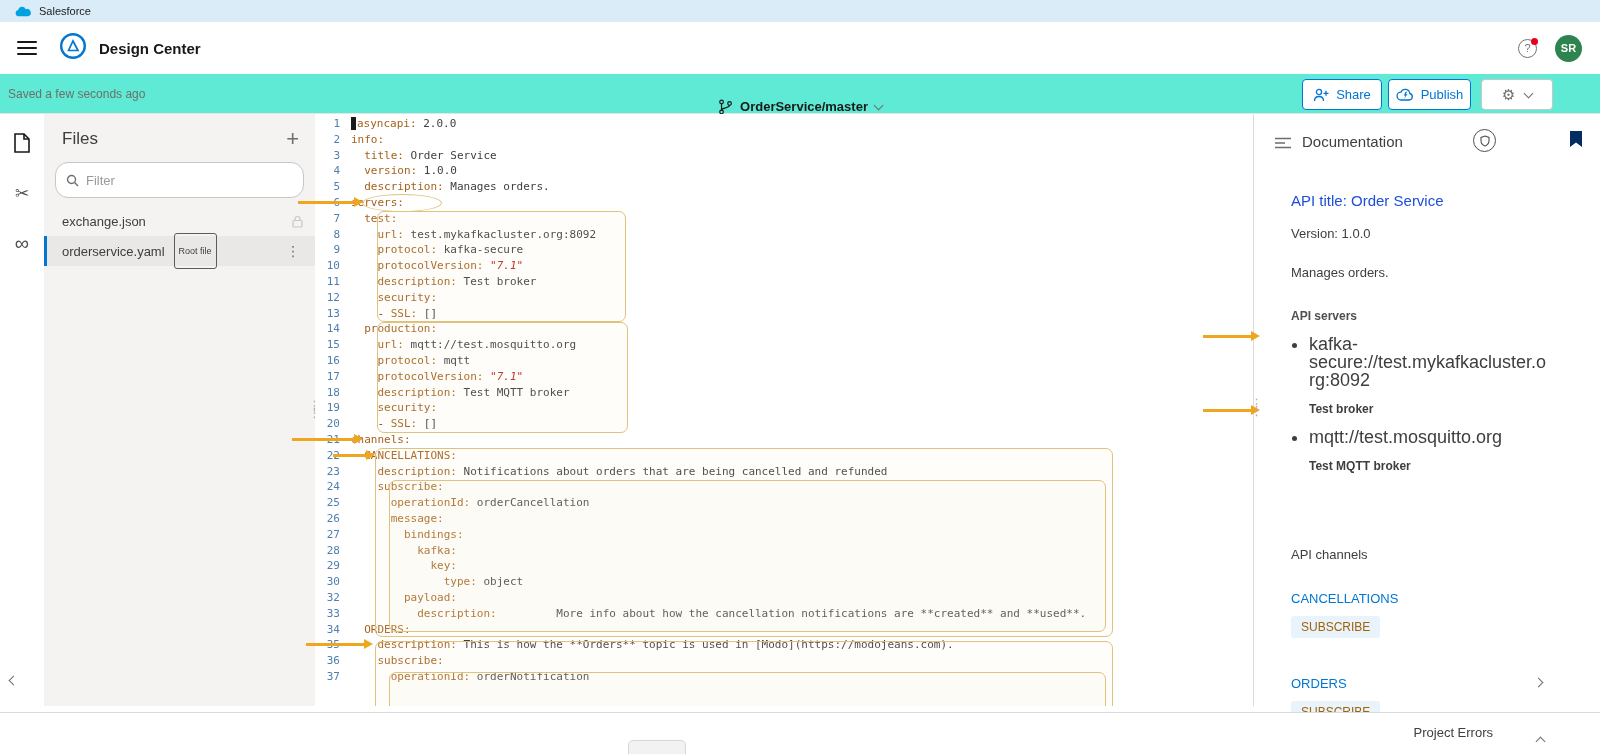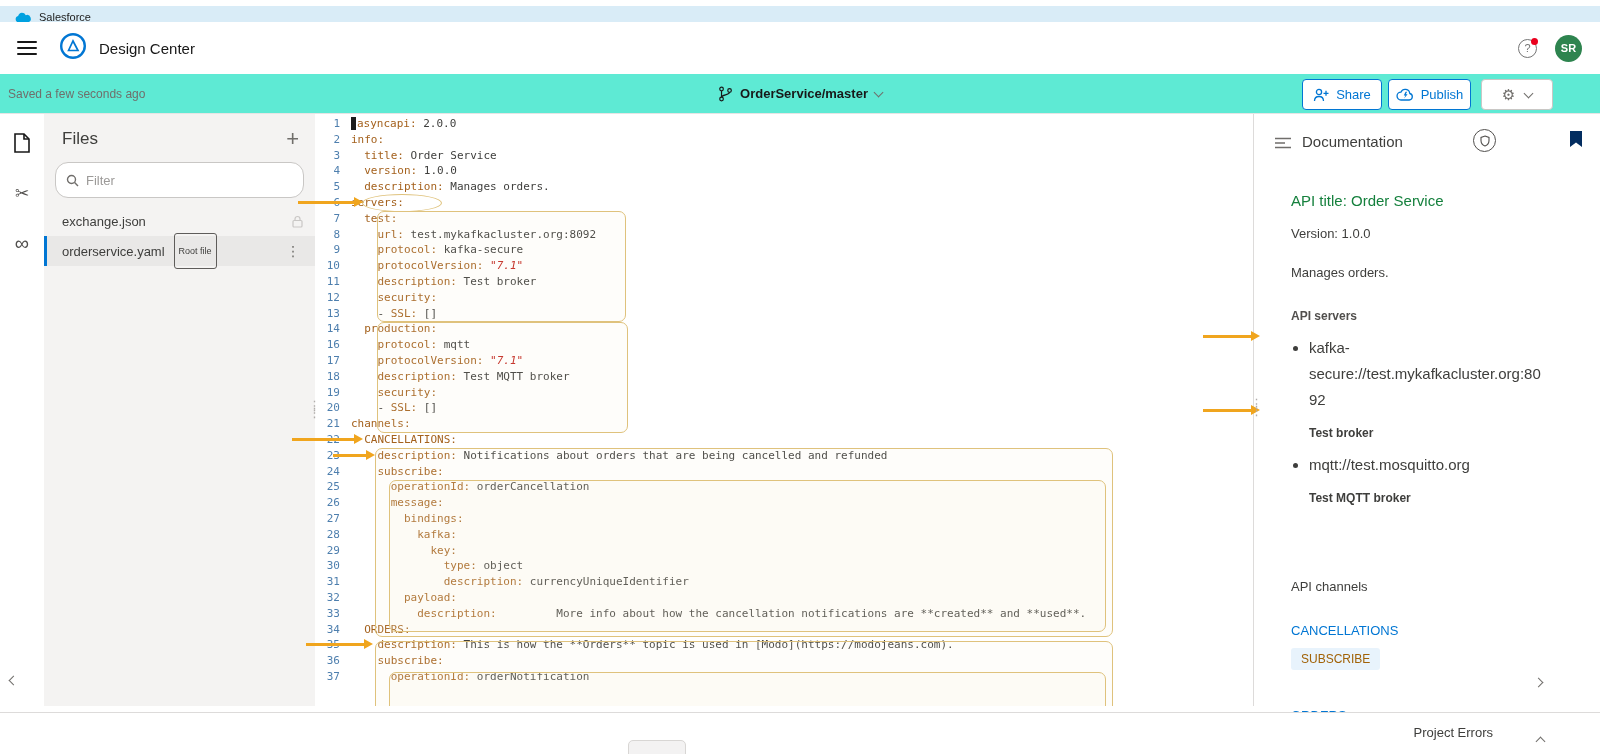--- a/index.html
+++ b/index.html
@@ -1,41 +1,41 @@
 <!DOCTYPE html>
 <html><head>
 <meta charset="utf-8">
 <style>
   *{margin:0;padding:0;box-sizing:border-box}
   html,body{width:1600px;height:754px;overflow:hidden;position:relative;background:#fff;
     font-family:"Liberation Sans",sans-serif;color:#3e3e3c}
 
   
-  .topbar{position:absolute;left:0;top:6px;width:1600px;height:22px;background:#d9ecf7;
+  .topbar{position:absolute;left:0;top:0;width:1600px;height:22px;background:#d9ecf7;
     display:flex;align-items:center;gap:6px;padding-left:14px}
   .topbar .brand{font-size:11px;color:#222}
 
   
   .header{position:absolute;left:0;top:22px;width:1600px;height:52px;background:#fff;
     display:flex;align-items:center}
   .hamburger{width:20px;margin-left:17px;cursor:pointer}
   .hamburger div{height:2px;background:#181818;margin:4px 0;border-radius:1px}
   .dc-logo{margin-left:22px}
-  .app-title{margin-left:12px;font-size:15px;font-weight:400;color:#181818}
+  .app-title{margin-left:12px;font-size:15px;font-weight:700;color:#181818}
   .header-right{position:absolute;right:18px;top:0;height:52px;display:flex;align-items:center;gap:18px}
   .help-icon{width:19px;height:19px;border:1.5px solid #747474;border-radius:50%;
     font-size:11px;color:#747474;display:flex;align-items:center;justify-content:center;position:relative;cursor:pointer}
   .notif-dot{position:absolute;right:-2px;top:-2px;width:7px;height:7px;border-radius:50%;background:#ea001e}
   .avatar{width:27px;height:27px;border-radius:50%;background:#2e844f;color:#fff;font-size:11px;
     font-weight:bold;display:flex;align-items:center;justify-content:center;cursor:pointer}
 
   
   .toolbar{position:absolute;left:0;top:74px;width:1600px;height:40px;background:#5eead4;border-bottom:1px solid #e5e5e5}
   .saved-status{position:absolute;left:8px;top:13px;font-size:12px;color:#706e6b}
-  .branch-select{position:absolute;left:50%;transform:translateX(-50%);top:0;height:39px;
+  .branch-select{position:absolute;left:50%;transform:translateX(-50%);top:13px;height:39px;
     display:flex;align-items:center;gap:7px;cursor:pointer}
   .branch-name{font-size:13px;font-weight:bold;color:#181818}
   .chev-down{width:7px;height:7px;border-right:1.5px solid #706e6b;border-bottom:1.5px solid #706e6b;
     transform:rotate(45deg);margin-top:-3px}
   .btn{position:absolute;top:5px;height:31px;border:1px solid #0176d3;border-radius:4px;background:#fff;
     color:#0176d3;font-size:13px;display:flex;align-items:center;justify-content:center;gap:7px;cursor:pointer}
   .btn-share{right:218px;width:80px}
   .btn-publish{right:129px;width:83px}
   .btn-gear{right:47px;width:72px;border-color:#c9c7c5;color:#706e6b;gap:10px}
   .gear-glyph{font-size:15px;line-height:1}
@@ -80,26 +80,26 @@
 
   
   .doc-panel{position:absolute;left:1253px;top:0;width:347px;height:592px;background:#fff;border-left:1px solid #dddbda}
   .doc-header{position:relative;height:52px}
   .toc-icon{position:absolute;left:21px;top:21px;cursor:pointer}
   .doc-title{position:absolute;left:48px;top:19px;font-size:15px;color:#3e3e3c}
   .shield-circle{position:absolute;left:219px;top:15px;width:23px;height:23px;border:1px solid #514f4d;border-radius:50%;
     display:flex;align-items:center;justify-content:center;cursor:pointer}
   .bookmark{position:absolute;right:17px;top:16px;cursor:pointer}
   .doc-content{padding:26px 20px 0 37px}
-  .doc-api-title{font-size:15px;color:#15803d}
+  .doc-api-title{font-size:15px;color:#1d4ed8}
   .doc-version{margin-top:17px;font-size:13px}
   .doc-desc{margin-top:24px;font-size:13px}
   .doc-subhead{margin-top:29px;font-size:12px;font-weight:bold;color:#514f4d}
   .doc-content ul{margin-top:12px;margin-left:6px;padding-left:12px}
-  .doc-content li{font-size:15px;line-height:26px;width:240px;overflow-wrap:break-word}
+  .doc-content li{font-size:18px;line-height:18px;width:240px;overflow-wrap:break-word}
   .server-desc{margin-top:13px;margin-left:18px;font-size:12px;font-weight:bold}
   .channels-head{margin-top:74px;font-size:13px}
   .doc-link{display:block;margin-top:29px;font-size:13px;color:#0176d3;cursor:pointer;text-decoration:none}
   .doc-link.second{margin-top:38px}
   .doc-badge{display:inline-block;margin-top:10px;background:#e8f3fc;color:#a16207;font-size:12px;
     padding:4px 10px;border-radius:3px;cursor:pointer}
   .expand-right{position:absolute;right:55px;bottom:24px;width:10px;height:10px;cursor:pointer}
   .chev-right{width:7px;height:7px;border-right:1.5px solid #706e6b;border-top:1.5px solid #706e6b;
     transform:rotate(45deg);display:inline-block}
 
@@ -240,36 +240,36 @@
         <div class="code-line"><span class="ln">5</span><span class="code">  <span class="tok-k">description:</span><span class="tok-v"> Manages orders.</span></span></div>
         <div class="code-line"><span class="ln">6</span><span class="code"><span class="tok-k">servers:</span></span></div>
         <div class="code-line"><span class="ln">7</span><span class="code">  <span class="tok-k">test:</span></span></div>
         <div class="code-line"><span class="ln">8</span><span class="code">    <span class="tok-k">url:</span><span class="tok-v"> test.mykafkacluster.org:8092</span></span></div>
         <div class="code-line"><span class="ln">9</span><span class="code">    <span class="tok-k">protocol:</span><span class="tok-v"> kafka-secure</span></span></div>
         <div class="code-line"><span class="ln">10</span><span class="code">    <span class="tok-k">protocolVersion:</span><span class="tok-v"> </span><span class="tok-s">"7.1"</span></span></div>
         <div class="code-line"><span class="ln">11</span><span class="code">    <span class="tok-k">description:</span><span class="tok-v"> Test broker</span></span></div>
         <div class="code-line"><span class="ln">12</span><span class="code">    <span class="tok-k">security:</span></span></div>
         <div class="code-line"><span class="ln">13</span><span class="code">    <span class="tok-v">- </span><span class="tok-k">SSL:</span><span class="tok-v"> []</span></span></div>
         <div class="code-line"><span class="ln">14</span><span class="code">  <span class="tok-k">production:</span></span></div>
+        <div class="code-line"><span class="ln">15</span><span class="code">    <span class="tok-k">url:</span><span class="tok-v"> mqtt://test.mosquitto.org</span></span></div>
         <div class="code-line"><span class="ln">16</span><span class="code">    <span class="tok-k">protocol:</span><span class="tok-v"> mqtt</span></span></div>
         <div class="code-line"><span class="ln">17</span><span class="code">    <span class="tok-k">protocolVersion:</span><span class="tok-v"> </span><span class="tok-s">"7.1"</span></span></div>
         <div class="code-line"><span class="ln">18</span><span class="code">    <span class="tok-k">description:</span><span class="tok-v"> Test MQTT broker</span></span></div>
         <div class="code-line"><span class="ln">19</span><span class="code">    <span class="tok-k">security:</span></span></div>
         <div class="code-line"><span class="ln">20</span><span class="code">    <span class="tok-v">- </span><span class="tok-k">SSL:</span><span class="tok-v"> []</span></span></div>
         <div class="code-line"><span class="ln">21</span><span class="code"><span class="tok-k">channels:</span></span></div>
         <div class="code-line"><span class="ln">22</span><span class="code">  <span class="tok-k">CANCELLATIONS:</span></span></div>
         <div class="code-line"><span class="ln">23</span><span class="code">    <span class="tok-k">description:</span><span class="tok-v"> Notifications about orders that are being cancelled and refunded</span></span></div>
         <div class="code-line"><span class="ln">24</span><span class="code">    <span class="tok-k">subscribe:</span></span></div>
         <div class="code-line"><span class="ln">25</span><span class="code">      <span class="tok-k">operationId:</span><span class="tok-v"> orderCancellation</span></span></div>
         <div class="code-line"><span class="ln">26</span><span class="code">      <span class="tok-k">message:</span></span></div>
         <div class="code-line"><span class="ln">27</span><span class="code">        <span class="tok-k">bindings:</span></span></div>
         <div class="code-line"><span class="ln">28</span><span class="code">          <span class="tok-k">kafka:</span></span></div>
         <div class="code-line"><span class="ln">29</span><span class="code">            <span class="tok-k">key:</span></span></div>
         <div class="code-line"><span class="ln">30</span><span class="code">              <span class="tok-k">type:</span><span class="tok-v"> object</span></span></div>
-        <div class="code-line"><span class="ln">31</span><span class="code">              <span class="tok-k">description:</span><span class="tok-v"> currencyUniqueIdentifier</span></span></div>
         <div class="code-line"><span class="ln">32</span><span class="code">        <span class="tok-k">payload:</span></span></div>
         <div class="code-line"><span class="ln">33</span><span class="code">          <span class="tok-k">description:</span><span class="tok-v">         More info about how the cancellation notifications are **created** and **used**.</span></span></div>
         <div class="code-line"><span class="ln">34</span><span class="code">  <span class="tok-k">ORDERS:</span></span></div>
         <div class="code-line"><span class="ln">35</span><span class="code">    <span class="tok-k">description:</span><span class="tok-v"> This is how the **Orders** topic is used in [Modo](https://modojeans.com).</span></span></div>
         <div class="code-line"><span class="ln">36</span><span class="code">    <span class="tok-k">subscribe:</span></span></div>
         <div class="code-line"><span class="ln">37</span><span class="code">      <span class="tok-k">operationId:</span><span class="tok-v"> orderNotification</span></span></div>
       </div>
   </div>
 
   <div class="doc-panel">

